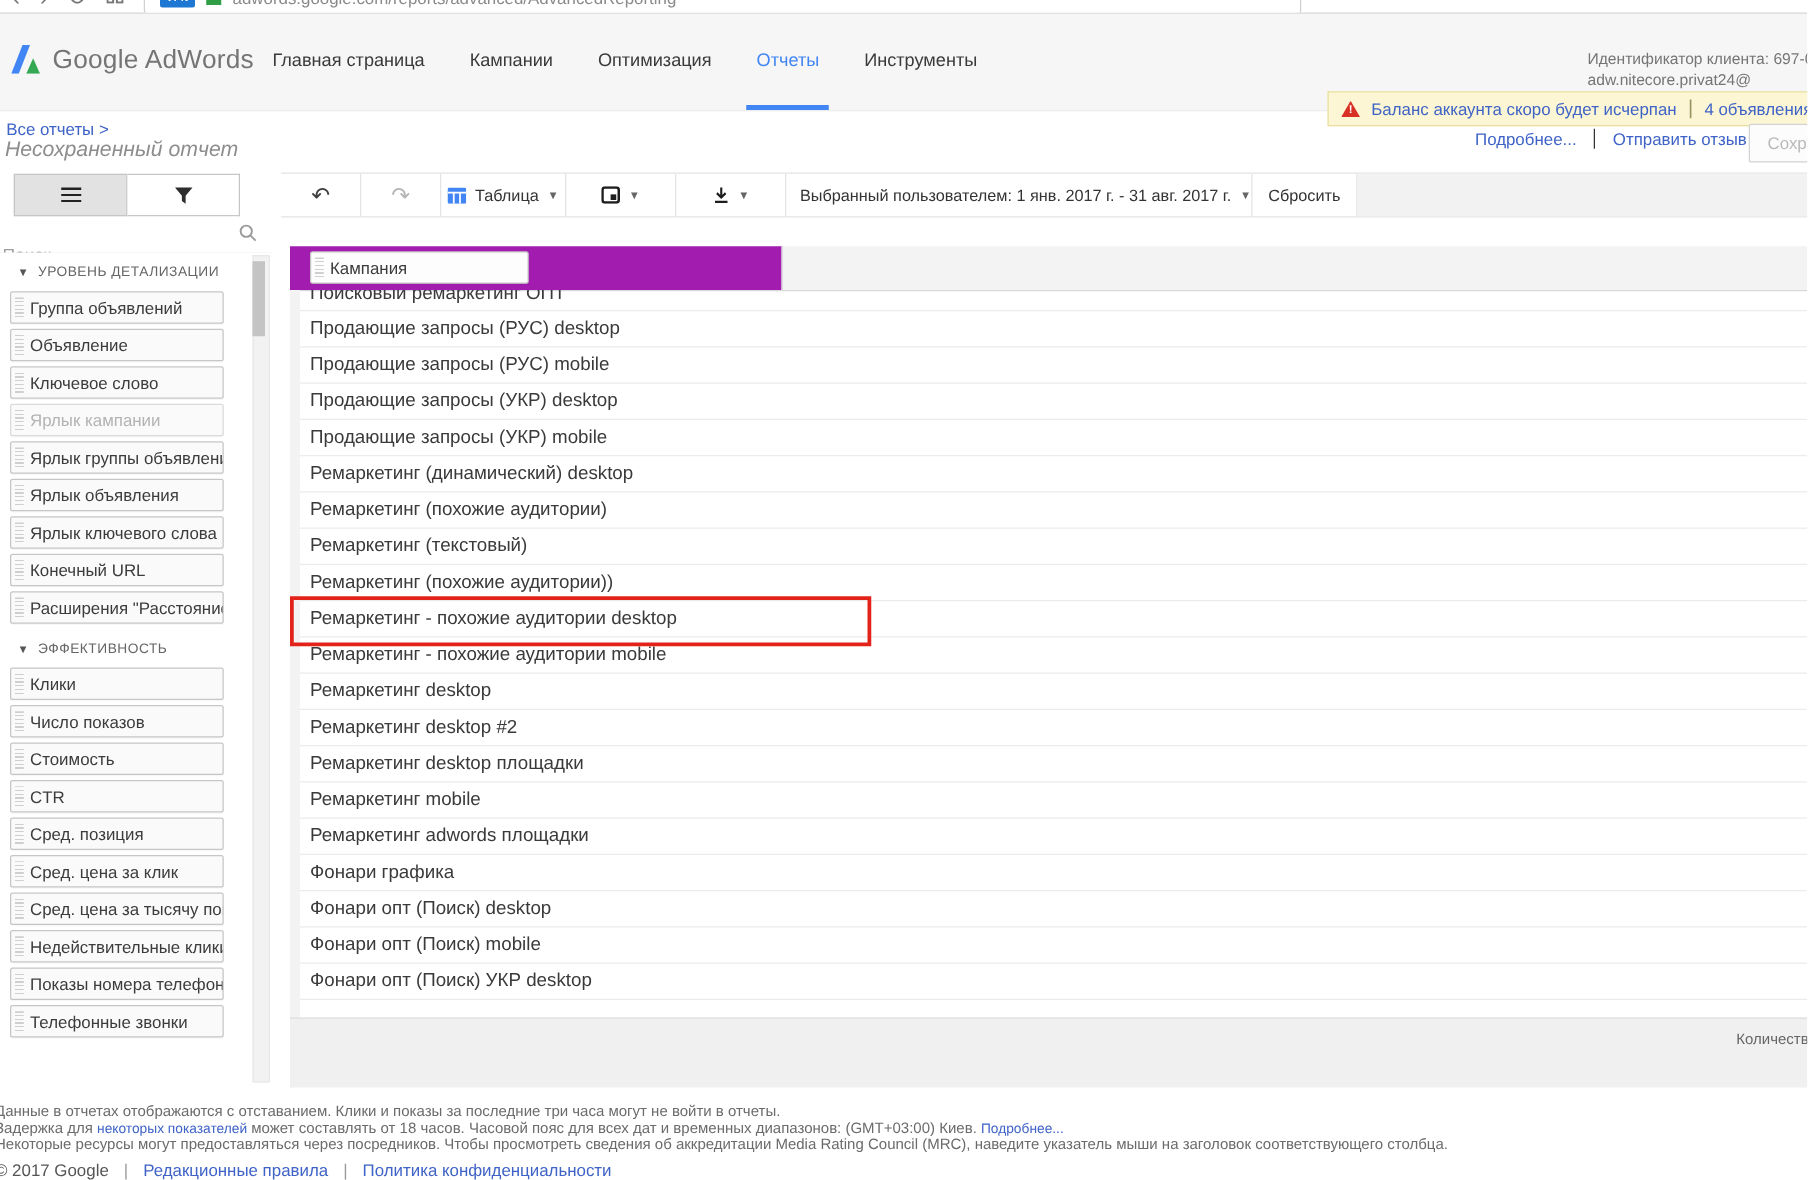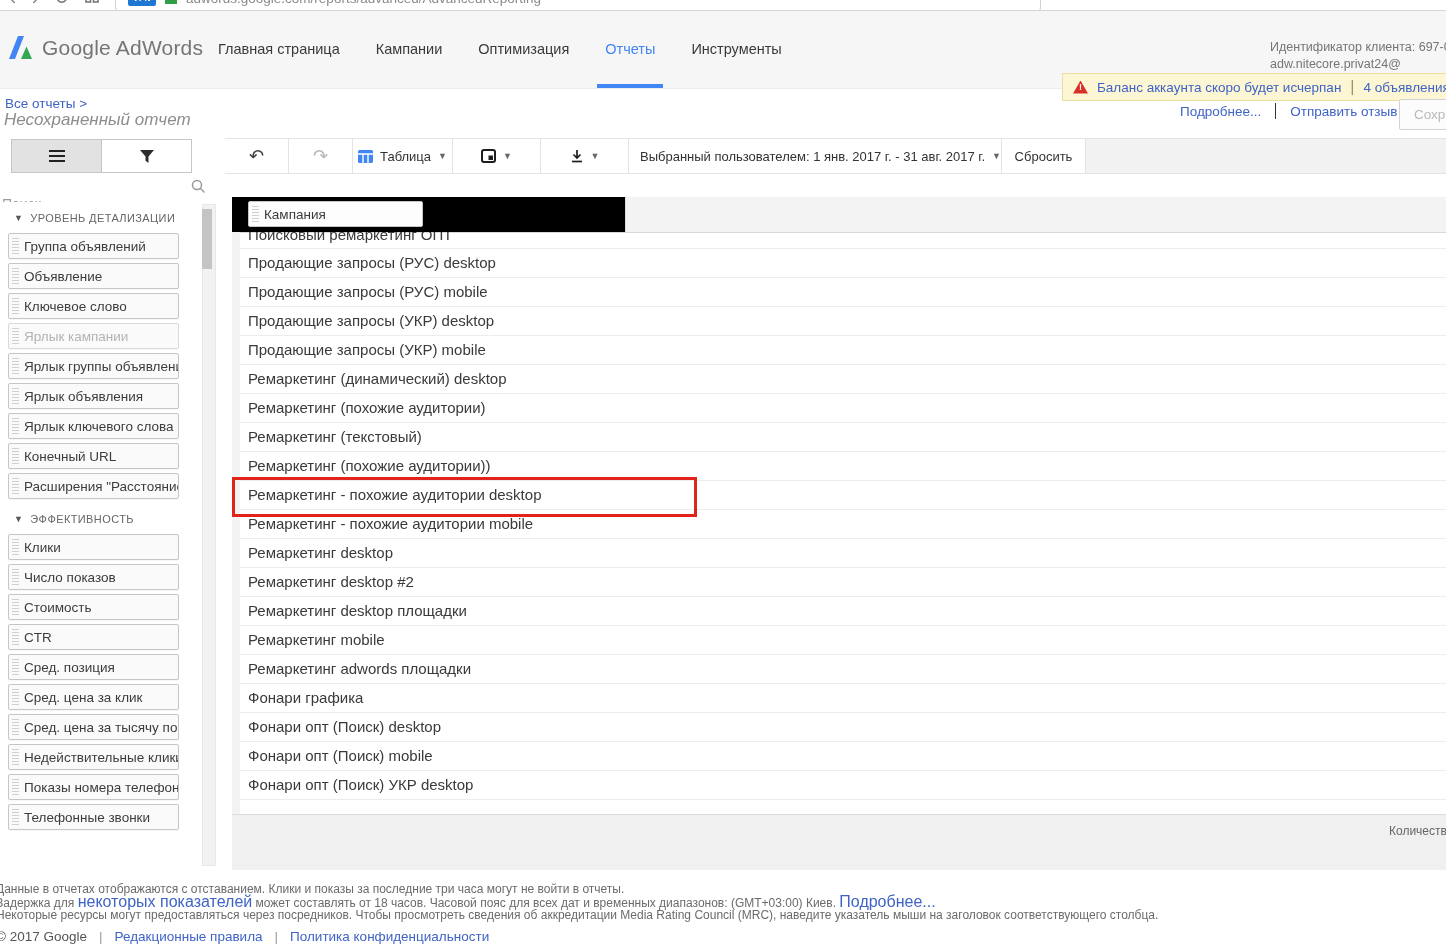--- a/index.html
+++ b/index.html
@@ -68,35 +68,35 @@
   .sb-thumb{position:absolute;right:3px;top:4px;width:10px;height:60px;background:#c4c4c4;}
   .section-head{display:flex;align-items:center;gap:7px;padding:10px 0 6px 14px;font-size:11px;color:#666;letter-spacing:.4px;}
   .tri{font-size:9px;color:#555;}
   .chip{width:166px;height:24px;margin:3px 0 4px 8px;border:1px solid #c6c6c6;border-radius:2px;background:#fafafa;display:flex;align-items:center;gap:5px;padding-left:3px;font-size:13.5px;color:#3c3c3c;white-space:nowrap;overflow:hidden;box-shadow:0 1px 0 rgba(0,0,0,.03);}
   .chip.disabled{color:#b3b3b3;border-color:#dadada;}
   .handle{flex:0 0 7px;width:7px;height:17px;background-image:repeating-linear-gradient(to bottom,#cfcfcf 0 1px,transparent 1px 3px);}
 
   
   .table-panel{position:absolute;top:197px;left:232px;width:1214px;height:673px;background:#fff;z-index:3;}
   .thead{position:absolute;top:0;left:0;right:0;height:35px;display:flex;border-bottom:1px solid #d9d9d9;}
-  .thcell-left{width:393px;background:#000000;border-right:1px solid #dcdcdc;display:flex;align-items:center;}
+  .thcell-left{width:393px;background:#a21caf;border-right:1px solid #dcdcdc;display:flex;align-items:center;}
   .thcell-right{flex:1;background:#f3f3f3;}
   .col-chip{width:170px;margin-left:16px;background:#fdfdfd;}
   .gutter{position:absolute;left:0;top:35px;bottom:55px;width:8px;background:#f3f3f3;}
   .rows{position:absolute;top:35px;left:8px;right:0;bottom:55px;overflow:hidden;}
   .trow{height:28px;line-height:28px;border-bottom:1px solid #ececec;padding-left:8px;font-size:15px;color:#3a3a3a;white-space:nowrap;}
   .trow.first{height:16px;overflow:hidden;}
   .trow.first .txt{display:block;margin-top:-11px;}
   .red-box{position:absolute;left:0;top:280px;width:459px;height:34px;border:3px solid #e2231a;z-index:8;}
   .tfoot{position:absolute;left:0;right:0;bottom:0;height:55px;background:#f0f0f0;border-top:1px solid #ddd;}
   .tfoot .count{position:absolute;left:1157px;top:9px;font-size:12px;color:#666;white-space:nowrap;}
 
   
   .page-footer{position:absolute;left:-4px;top:883px;width:1500px;font-size:12px;color:#6b6b6b;line-height:12.5px;z-index:4;}
-  .page-footer .blue-link{font-size:16px;}
+  .page-footer .blue-link{font-size:11px;}
   .copyright{position:absolute;left:-4px;top:929px;font-size:13.5px;color:#555;display:flex;gap:12px;align-items:center;z-index:4;white-space:nowrap;}
   .copy-sep{color:#999;}
   .copyright .blue-link{font-size:13.5px;}
   a{text-decoration:none;}
 </style>
 </head>
 <body>
 
 <div class="viewport">
 

